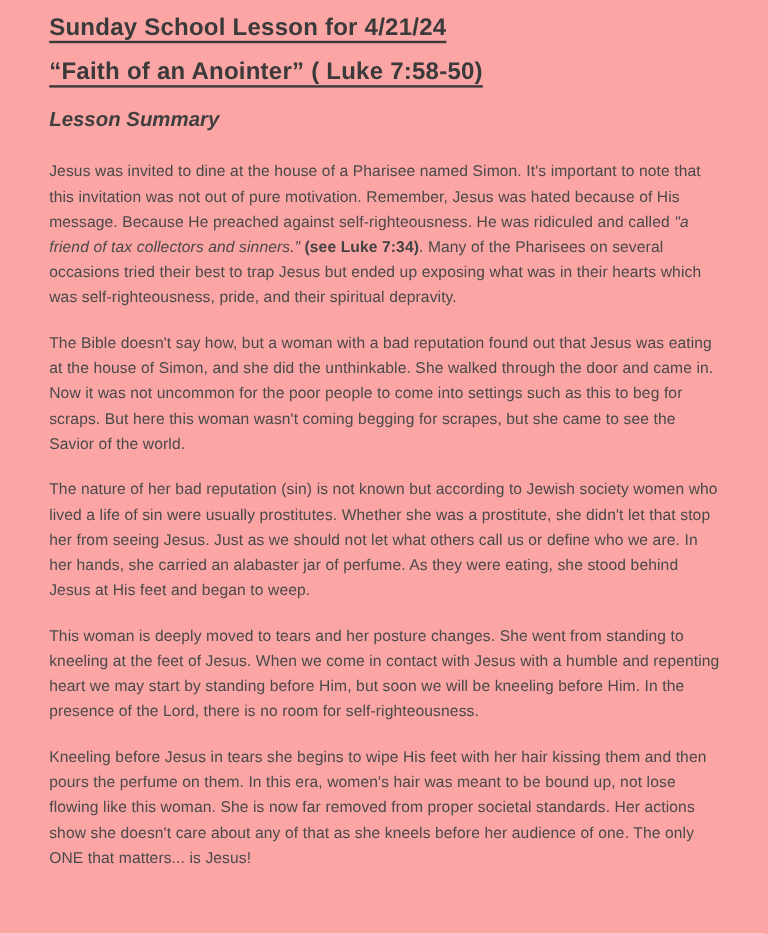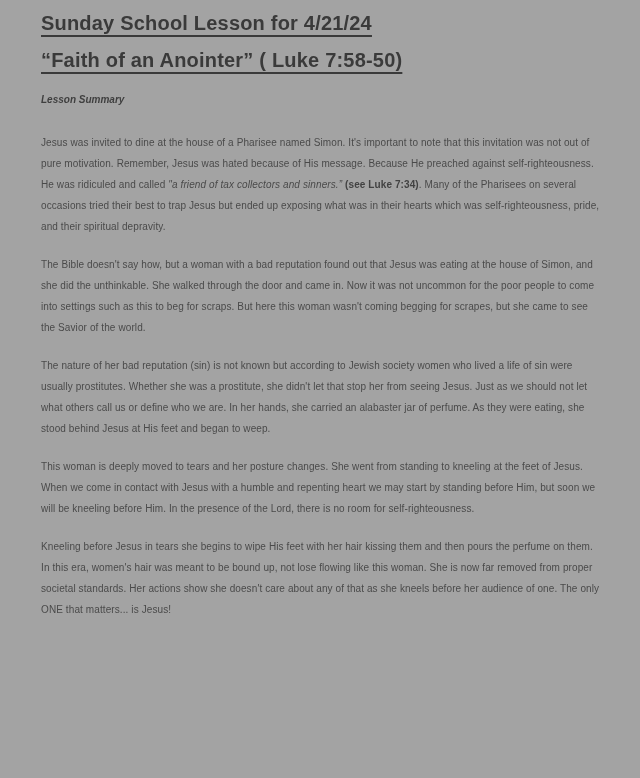--- a/index.html
+++ b/index.html
@@ -8,46 +8,46 @@
     height: 778px;
     background: #ffffff;
     font-family: "Liberation Sans", "DejaVu Sans", sans-serif;
     overflow: hidden;
   }
   .page {
     box-sizing: border-box;
     width: 640px;
     height: 778px;
     padding: 5px 40px 0 41px;
-    background: #a3a3a3;
+    background: #fca5a5;
   }
   .doc-title {
     font-size: 20px;
     font-weight: 700;
     line-height: 37px;
     color: #3a3a3a;
     letter-spacing: 0.2px;
     margin: 0 0 10px 0;
   }
   .doc-title .title-line {
     text-decoration: underline;
     text-decoration-thickness: 2px;
     text-underline-offset: 5px;
   }
   .section-heading {
-    font-size: 10px;
+    font-size: 17px;
     font-weight: 700;
     font-style: italic;
     line-height: 21px;
     color: #3f3f3f;
     margin: 0 0 22px 0;
   }
   .lesson-body { }
   .para {
-    font-size: 10px;
+    font-size: 13px;
     line-height: 21px;
     color: #4a4a4a;
     letter-spacing: 0.1px;
     margin: 0 0 17px 0;
     max-width: 562px;
   }
   .seg-normal { }
   .seg-italic { font-style: italic; }
   .seg-bold { font-weight: 700; color: #424242; }
 </style>

